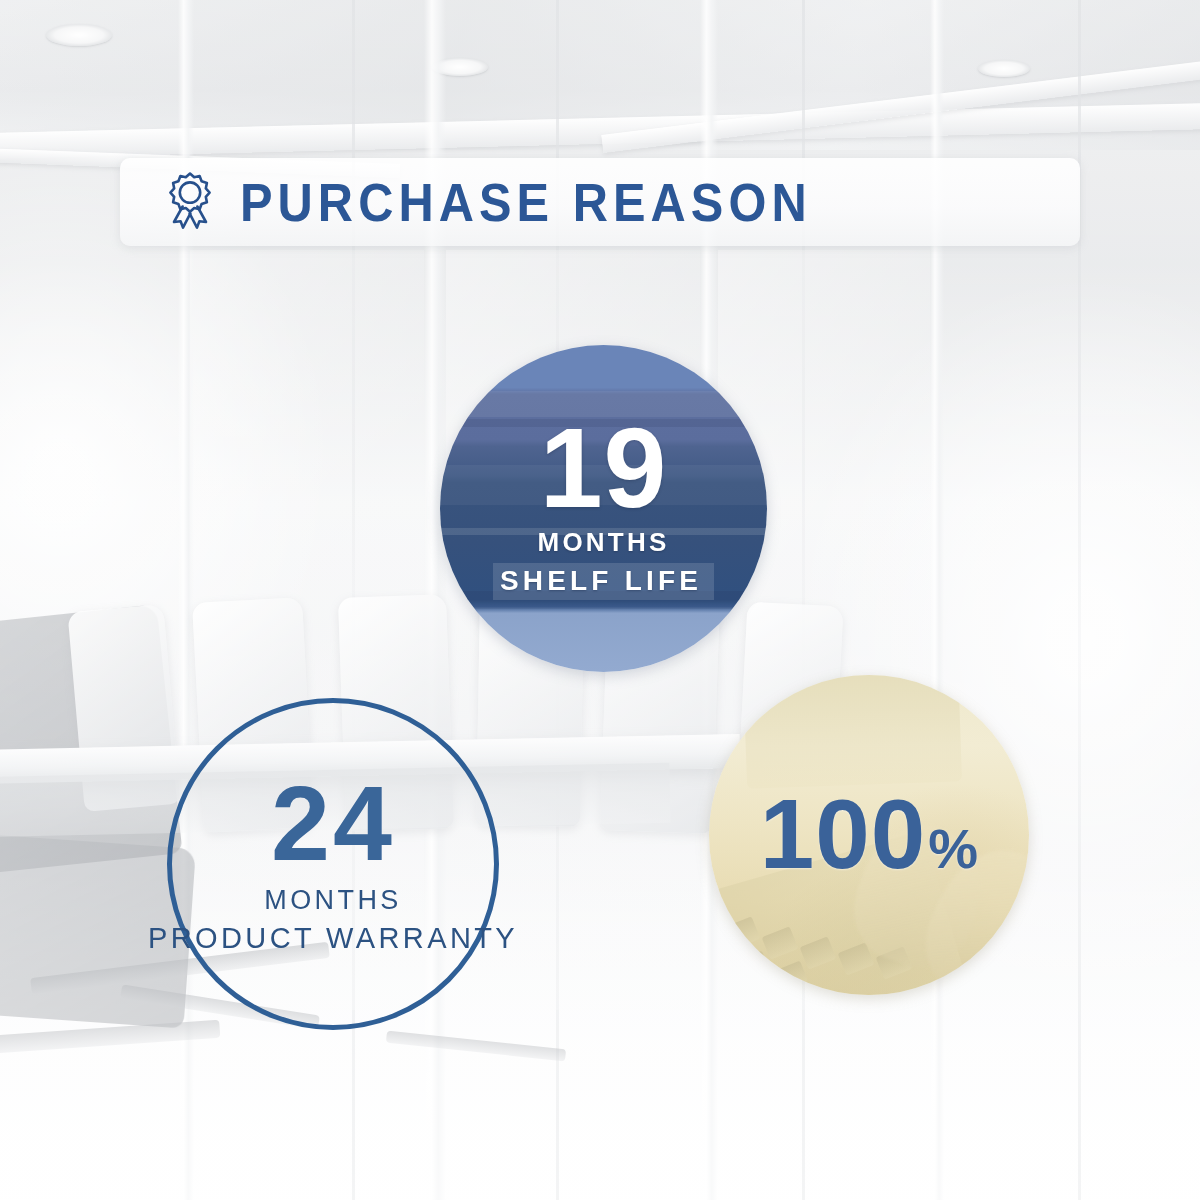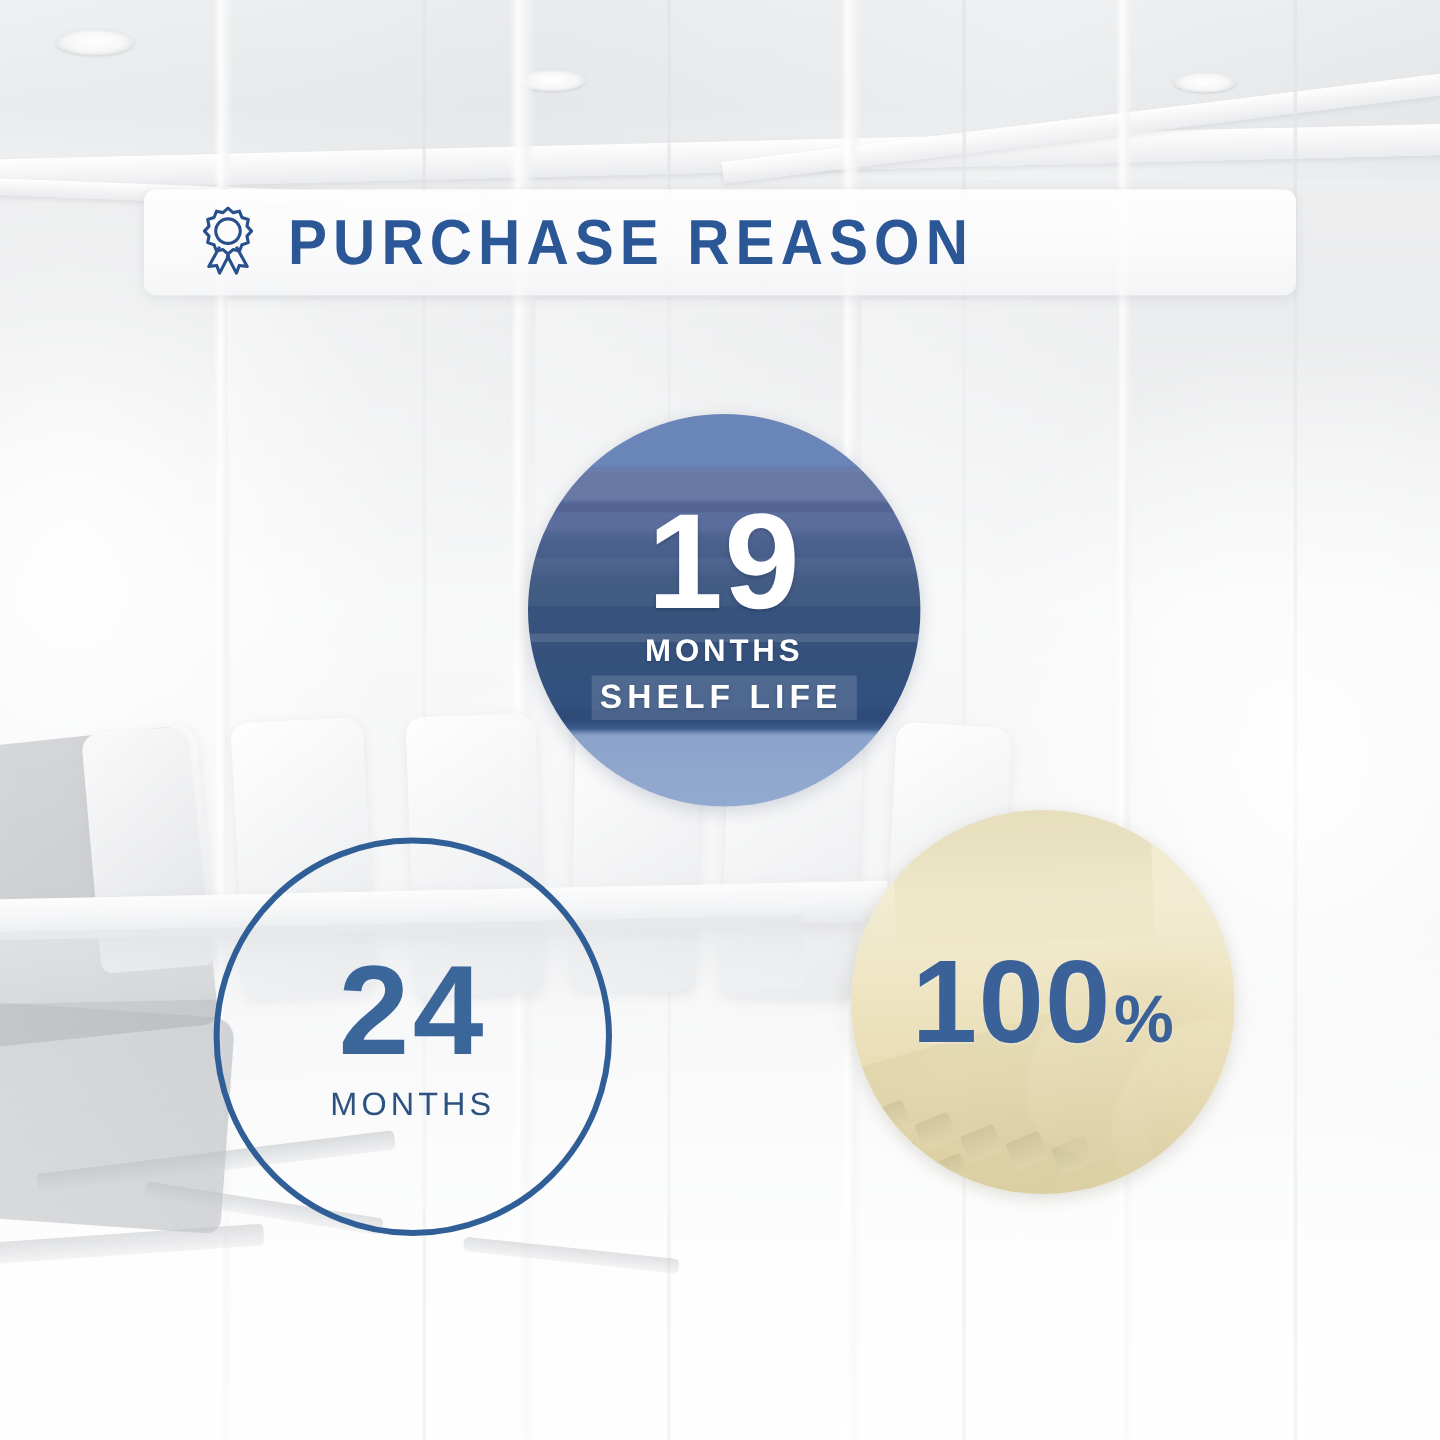--- a/index.html
+++ b/index.html
@@ -228,21 +228,21 @@
     letter-spacing: 4.2px;
     margin-top: 5px;
     padding: 2px 12px 3px 7px;
     background: rgba(255,255,255,0.14);
     text-shadow: 0 1px 2px rgba(25,40,70,0.4);
     z-index: 3;
   }
 
   
   .badge-warranty {
-    left: 178px; top: 698px;
+    left: 167px; top: 698px;
     width: 332px; height: 332px;
     border: 5px solid #2f5f96;
     box-sizing: border-box;
     background: transparent;
     text-align: right;
   }
   .warranty-num {
     font-family: "Liberation Sans Narrow", "Liberation Sans", sans-serif;
     font-size: 106px;
     font-weight: bold;
@@ -406,20 +406,21 @@
     <div class="tint-stripe stripe-d"></div>
     <div class="tint-stripe stripe-e"></div>
     <div class="shelf-num">19</div>
     <div class="shelf-sub1">MONTHS</div>
     <div class="shelf-sub2">SHELF LIFE</div>
   </div>
 
   <div class="badge badge-warranty">
     <div class="warranty-num">24</div>
     <div class="warranty-sub1">MONTHS</div>
+    <div class="warranty-sub2">PRODUCT WARRANTY</div>
   </div>
 
   <div class="badge badge-satisfaction">
     <div class="laptop-lid"></div>
     <div class="kb-panel"></div>
     <div class="kb" style="left:18px;  top:246px; width:30px; height:24px;"></div>
     <div class="kb" style="left:56px;  top:256px; width:30px; height:24px;"></div>
     <div class="kb" style="left:94px;  top:266px; width:30px; height:24px;"></div>
     <div class="kb" style="left:132px; top:272px; width:30px; height:24px;"></div>
     <div class="kb" style="left:170px; top:276px; width:30px; height:24px;"></div>

